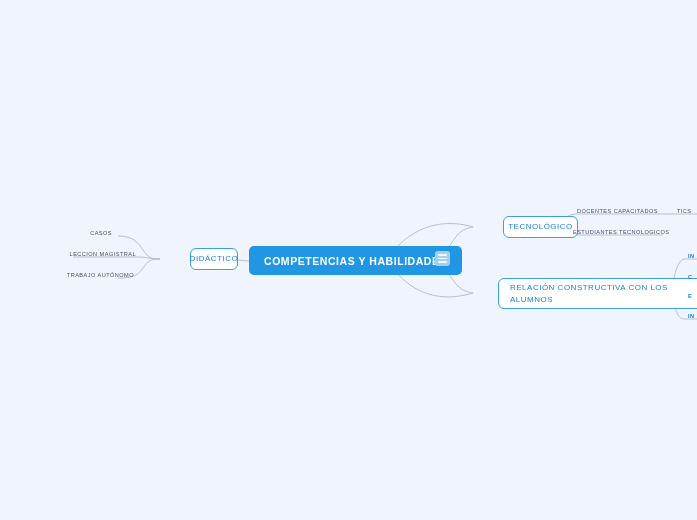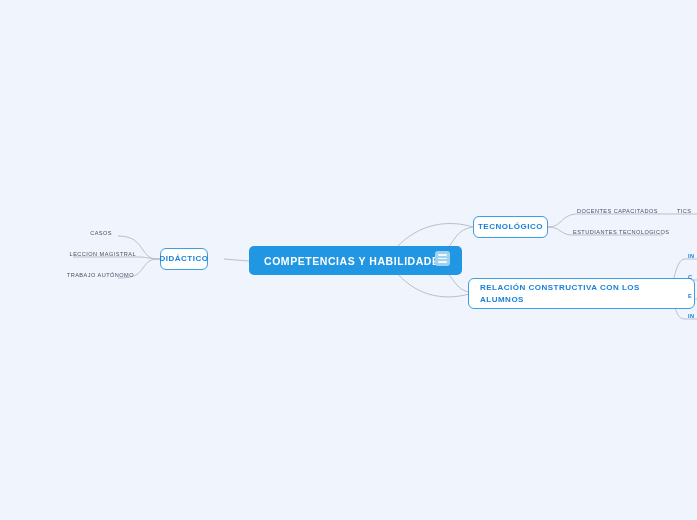--- a/index.html
+++ b/index.html
@@ -78,25 +78,26 @@
 
   
   .node-branch {
     position: absolute;
     box-sizing: border-box;
     background: #ffffff;
     border: 1.4px solid #3d9ee0;
     border-radius: 6px;
     color: #1a81d6;
     font-size: 8px;
-    font-weight: bold;
+    font-weight: normal;
     letter-spacing: 0.5px;
     display: flex;
     align-items: center;
     line-height: 1.45;
+    margin-left: 30px;
   }
   .node-didactico {
     left: 160px;
     top: 248px;
     width: 48px;
     height: 22px;
     justify-content: center;
     white-space: nowrap;
   }
   .node-tecnologico {

